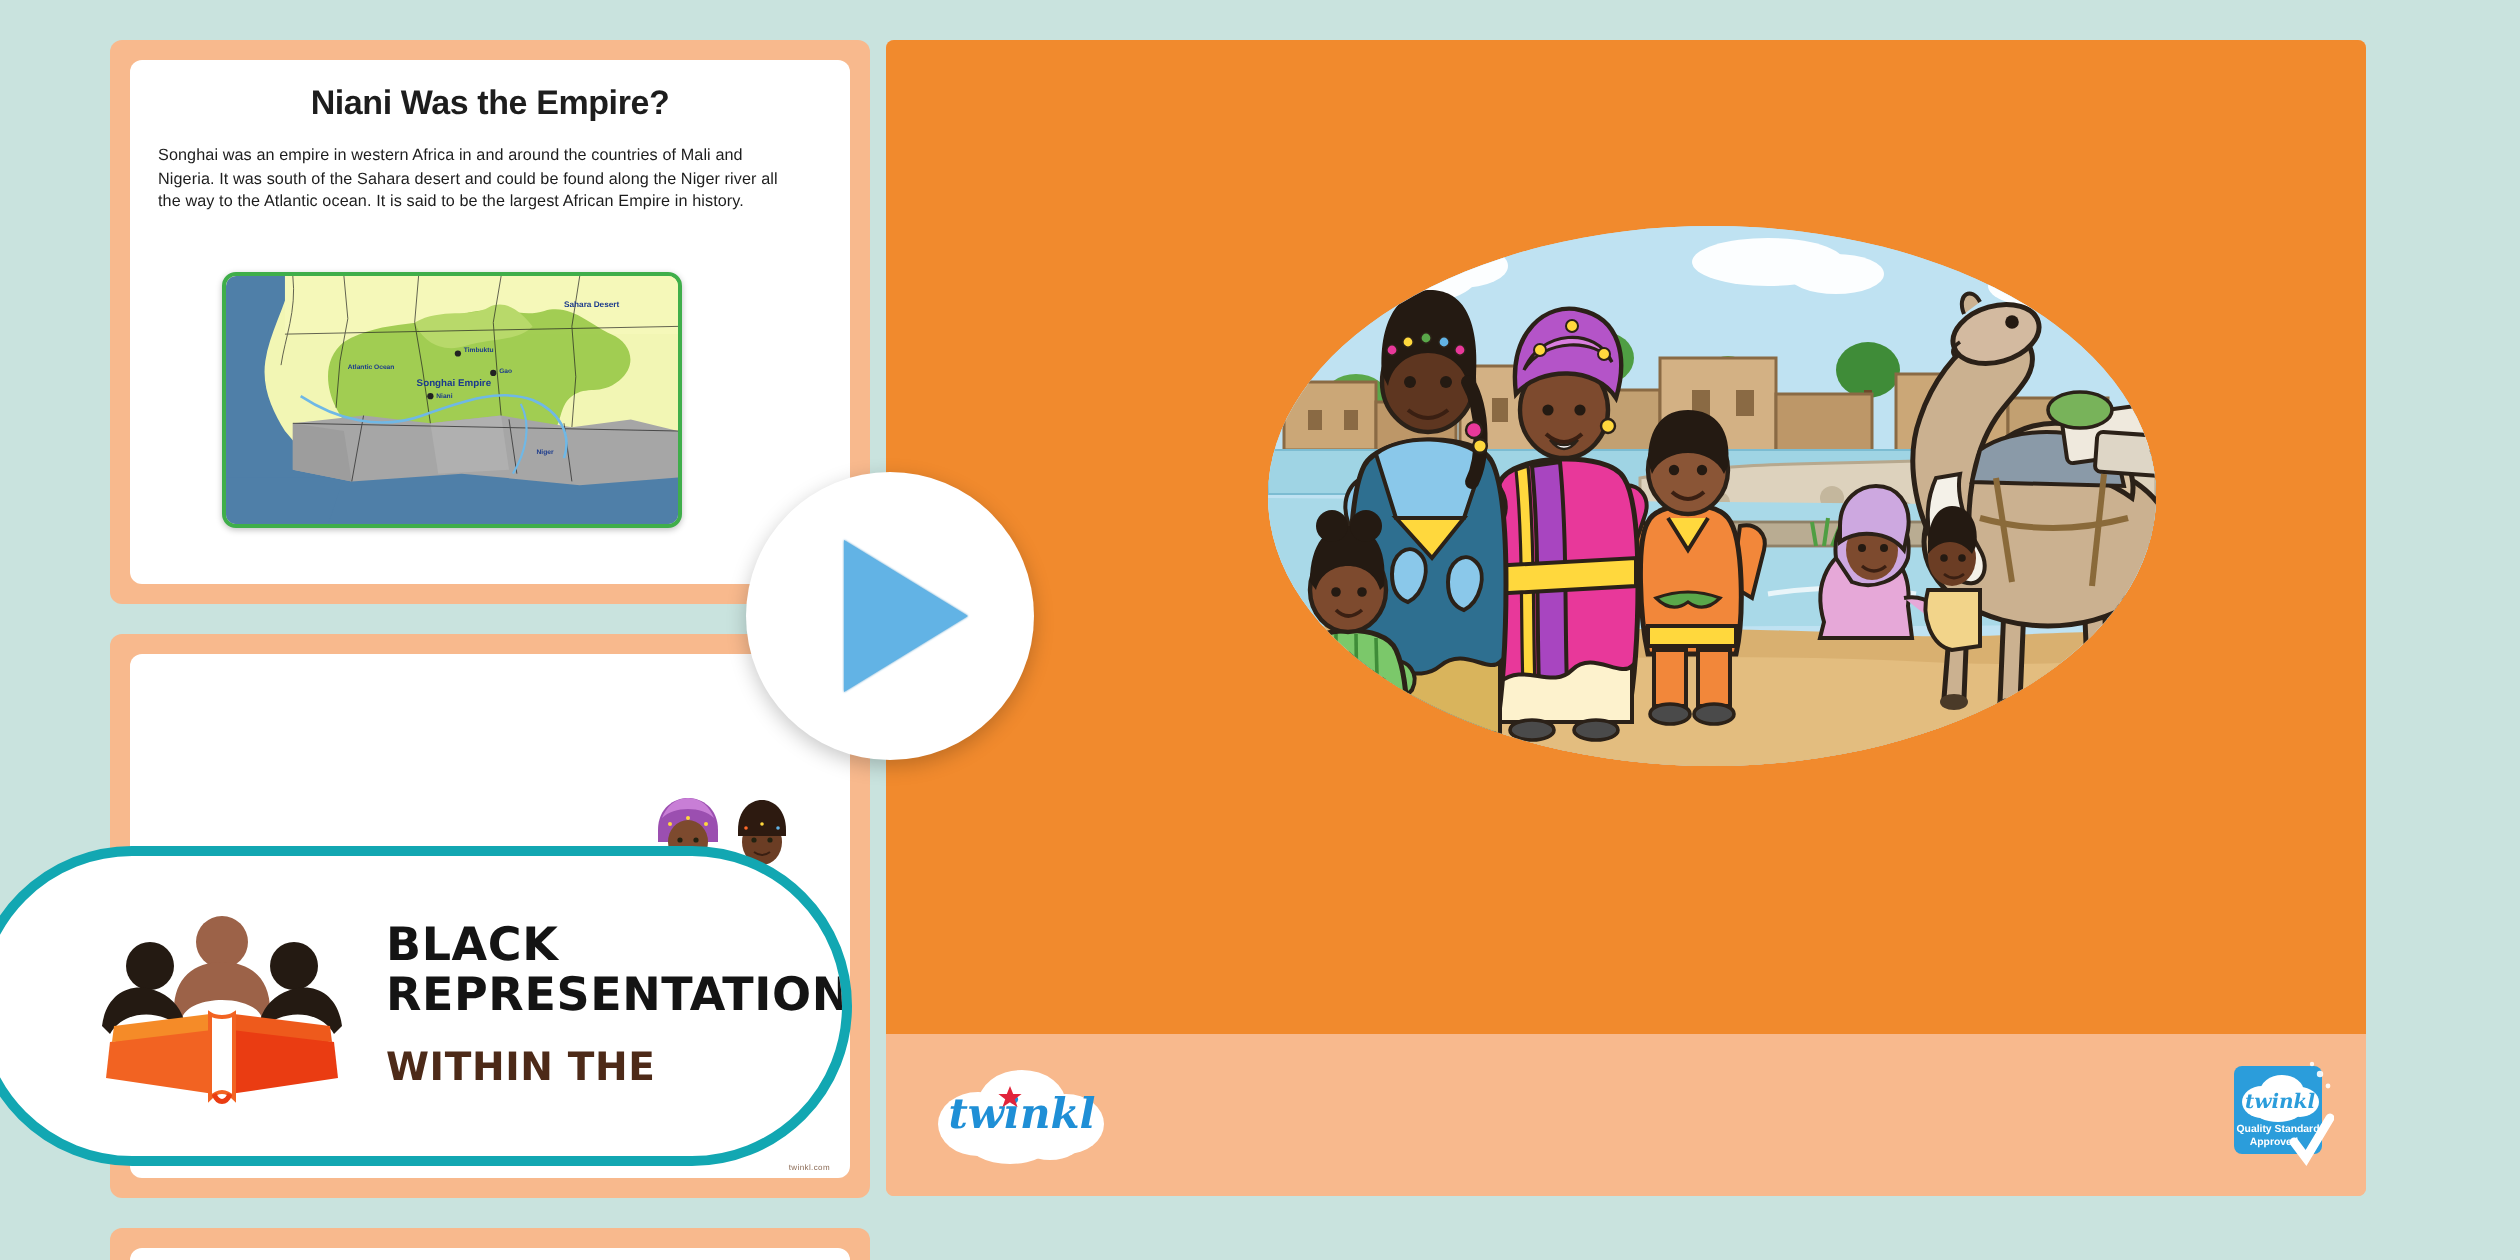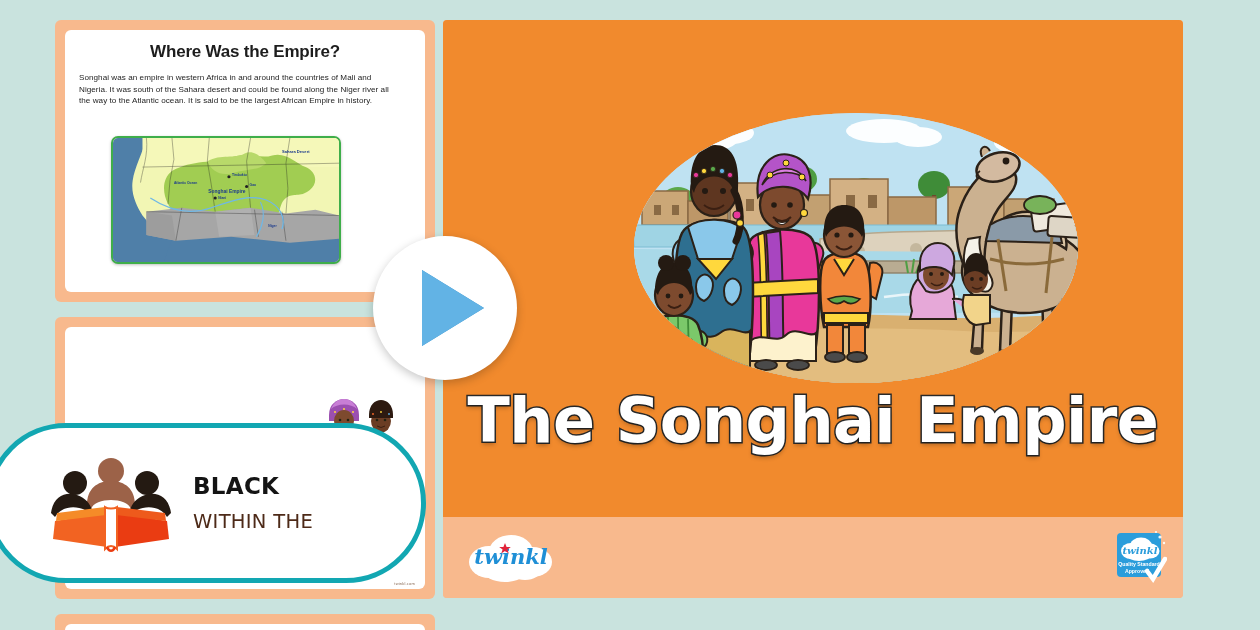--- a/index.html
+++ b/index.html
@@ -169,30 +169,30 @@
   .br-l1, .br-l2 {
     font-family: "DejaVu Sans", sans-serif;
     font-weight: bold; font-size: 23px; color: #141414;
     letter-spacing: .3px; line-height: 1.08;
   }
   .br-l3, .br-l4 {
     font-family: "DejaVu Sans", sans-serif;
     font-weight: normal; font-size: 19.5px; color: #4d2a18;
     letter-spacing: .3px; line-height: 1.12;
   }
-  .br-l3 { margin-top: 12px; }
+  .br-l3 { margin-top: 12px; font-weight: bold; }
 </style>
 </head>
 <body>
 
 <div class="thumb-col">
 
   <div class="thumb thumb-1">
     <div class="thumb-inner">
-      <div class="th-title">Where Was the Empire?</div>
+      <div class="th-title">Niani Was the Empire?</div>
       <div class="th-body">Songhai was an empire in western Africa in and around the countries of Mali and Nigeria. It was south of the Sahara desert and could be found along the Niger river all the way to the Atlantic ocean. It is said to be the largest African Empire in history.</div>
 
       <div class="map-wrap">
         <svg class="map-svg" viewBox="0 0 230 128" preserveAspectRatio="none">
           <rect x="0" y="0" width="230" height="128" fill="#f2f6b4"></rect>
 
           <path d="M0,0 L34,0 C30,16 22,30 20,44 C18,58 24,70 30,80 L40,92 L60,104 L52,128 L0,128 Z" fill="#4f7fa8"></path>
           <rect x="0" y="104" width="230" height="24" fill="#4f7fa8"></rect>
           <path d="M52,128 L60,104 L120,100 L190,104 L230,98 L230,128 Z" fill="#4f7fa8"></path>
 
@@ -518,21 +518,20 @@
         <path d="M21,178 C21,158 30,150 40,150 C52,150 60,160 58,180 L56,182 C52,166 28,166 24,182 Z" fill="#241a12"></path>
         <circle cx="32" cy="150" r="8" fill="#241a12"></circle>
         <circle cx="49" cy="150" r="8" fill="#241a12"></circle>
         <circle cx="34" cy="183" r="2.4" fill="#241a12"></circle>
         <circle cx="47" cy="183" r="2.4" fill="#241a12"></circle>
         <path d="M34,192 Q40,198 47,192" stroke="#3a1f12" stroke-width="1.8" fill="none"></path>
       </g>
     </svg>
   </div>
 
-  <div class="main-title">The Songhai Empire</div>
 
   <div class="twinkl-cloud">
     <svg viewBox="0 0 96 52">
       <g fill="#ffffff">
         <ellipse cx="26" cy="32" rx="20" ry="16"></ellipse>
         <ellipse cx="48" cy="22" rx="22" ry="17"></ellipse>
         <ellipse cx="70" cy="32" rx="19" ry="15"></ellipse>
         <ellipse cx="42" cy="40" rx="22" ry="12"></ellipse>
         <ellipse cx="62" cy="40" rx="16" ry="10"></ellipse>
       </g>
@@ -581,15 +580,16 @@
       <path d="M8,70 L58,62 L60,96 L6,88 Z" fill="#f26322"></path>
       <path d="M120,70 L70,62 L68,96 L122,88 Z" fill="#ea3c12"></path>
       <path d="M10,62 L58,56 L59,64 L9,70 Z" fill="#f58b28"></path>
       <path d="M118,62 L70,56 L69,64 L119,70 Z" fill="#ee5a1c"></path>
       <path d="M58,56 C61,58 67,58 70,56 L70,98 C66,94 62,94 58,98 Z" fill="#ffffff" stroke="#f26322" stroke-width="2"></path>
       <path d="M60,96 C62,101 66,101 68,96" fill="none" stroke="#ea3c12" stroke-width="2.5"></path>
     </svg>
   </div>
   <div class="br-text">
     <div class="br-l1">BLACK</div>
+    <div class="br-l2">REPRESENTATION</div>
     <div class="br-l3">WITHIN THE</div>
   </div>
 </div>
 
 </body></html>

